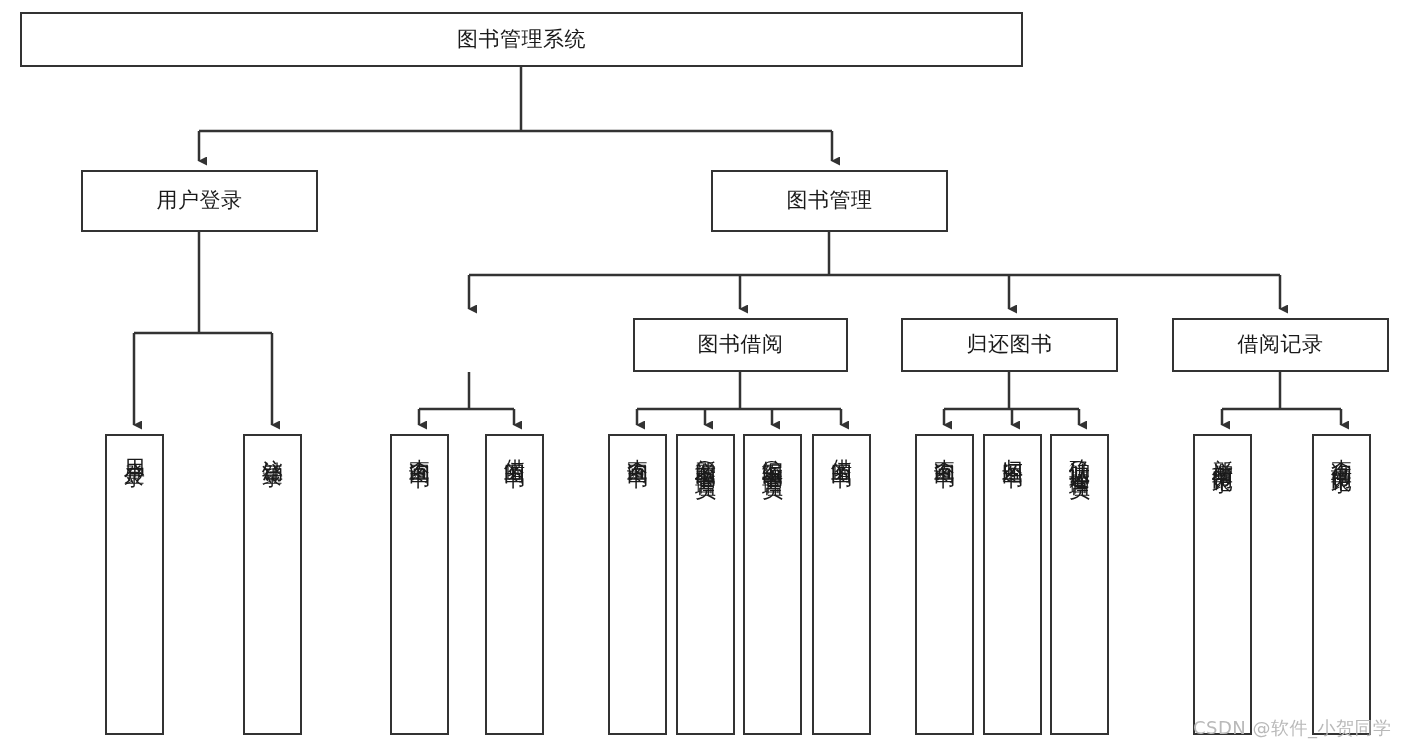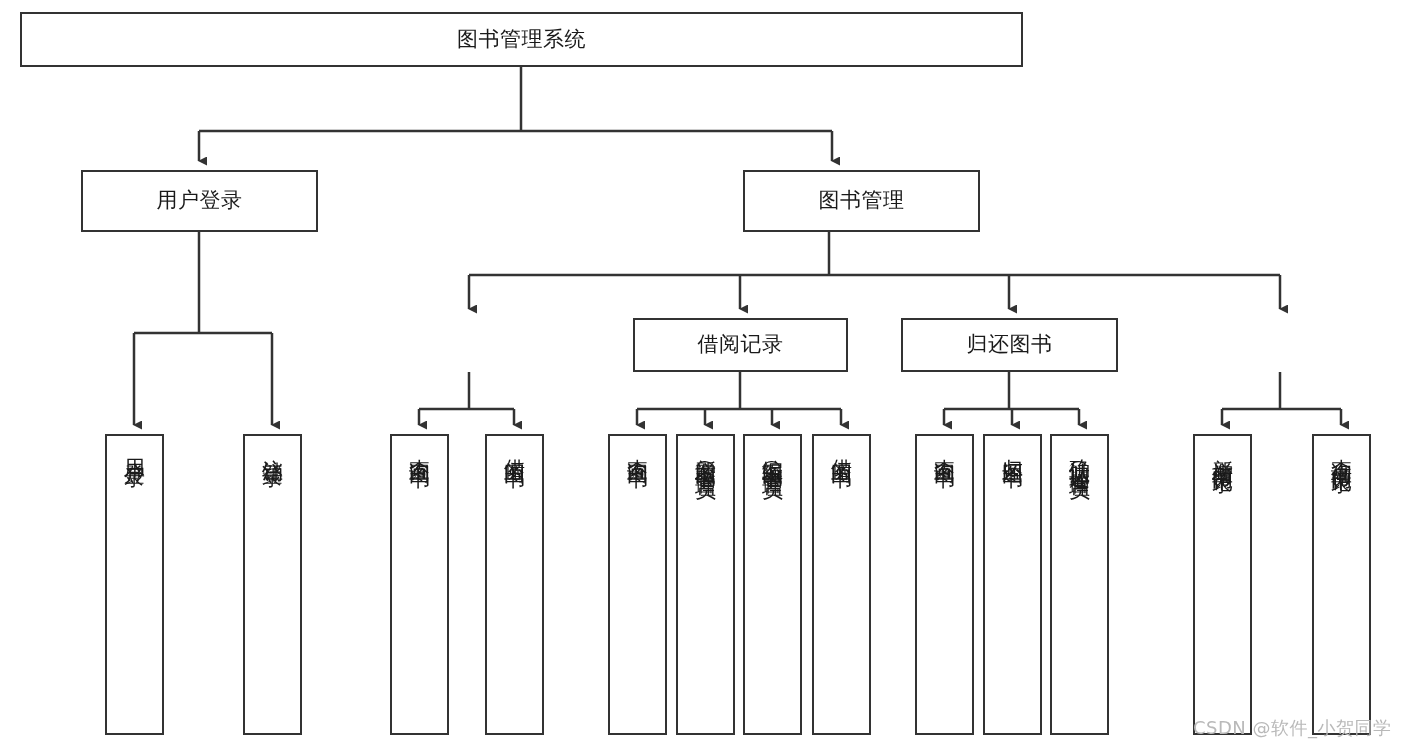--- a/index.html
+++ b/index.html
@@ -127,29 +127,32 @@
     <path d="M1341,409 L1341,425" stroke="#333333" stroke-width="2.5" fill="none" marker-end="url(#arrow)"></path>
   </svg>
 
   <div class="node h" id="n-root" style="left: 20px; top: 12px; width: 1003px; height: 55px;">
     <span class="label">图书管理系统</span>
   </div>
 
   <div class="node h" id="n-l1-0" style="left: 81px; top: 170px; width: 237px; height: 62px;">
     <span class="label">用户登录</span>
   </div>
-  <div class="node h" id="n-l1-1" style="left: 711px; top: 170px; width: 237px; height: 62px; margin-left: 32px;">
+  <div class="node h" id="n-l1-1" style="left: 711px; top: 170px; width: 237px; height: 62px;">
     <span class="label">图书管理</span>
   </div>
 
   <div class="node h" id="n-l2-1" style="left: 633px; top: 318px; width: 215px; height: 54px;">
-    <span class="label">借阅记录</span>
+    <span class="label">图书借阅</span>
   </div>
   <div class="node h" id="n-l2-2" style="left: 901px; top: 318px; width: 217px; height: 54px;">
     <span class="label">归还图书</span>
+  </div>
+  <div class="node h" id="n-l2-3" style="left: 1172px; top: 318px; width: 217px; height: 54px;">
+    <span class="label">借阅记录</span>
   </div>
 
   <div class="node v" id="n-lf-0" style="left: 105px; top: 434px; width: 59px; height: 301px;">
     <span class="label">用户登录</span>
   </div>
   <div class="node v" id="n-lf-1" style="left: 243px; top: 434px; width: 59px; height: 301px;">
     <span class="label">注销登录</span>
   </div>
   <div class="node v" id="n-lf-2" style="left: 390px; top: 434px; width: 59px; height: 301px;">
     <span class="label">查询图书</span>

